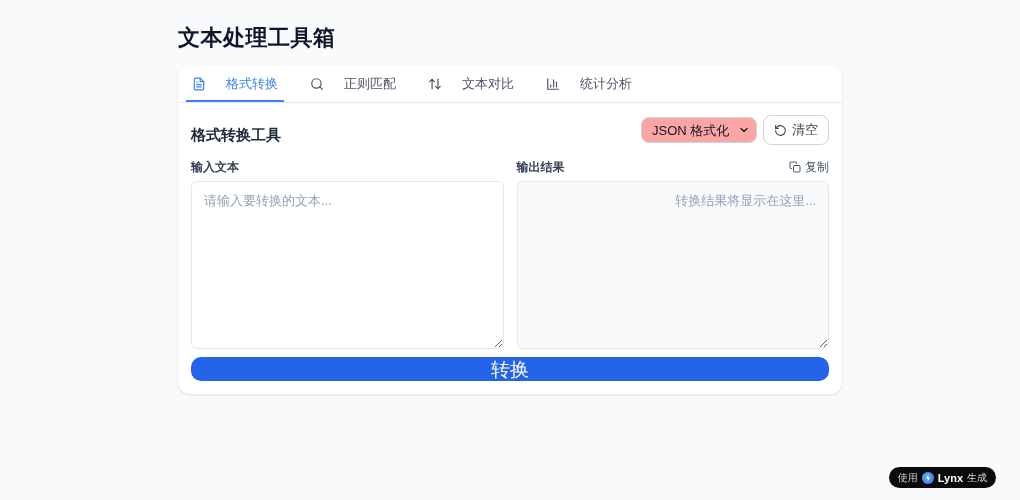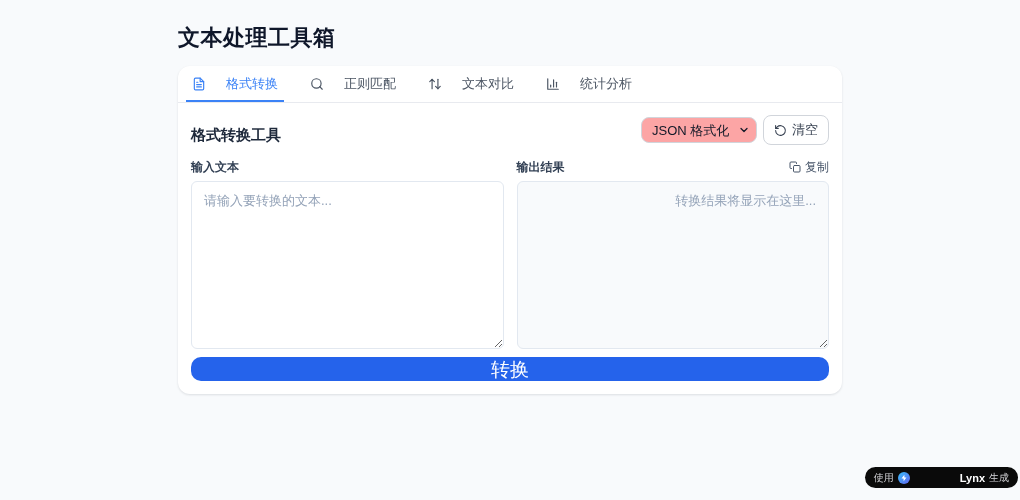--- a/index.html
+++ b/index.html
@@ -105,27 +105,27 @@
   textarea[readonly] { background: #f8fafc; text-align: right; }
 
   .btn-primary {
     width: 100%; margin-top: 8px; height: 24px;
     background: #2563eb; color: #ffffff;
     font-family: inherit; font-size: 19px;
     border: none; border-radius: 10px; cursor: pointer;
   }
 
   .gen-badge {
-    position: absolute; right: 2px; bottom: 12px;
+    position: absolute; right: 24px; bottom: 12px;
     display: flex; align-items: center; gap: 4px;
     background: #0a0a0a; color: #d4d4d8;
     border-radius: 999px; padding: 0 9px; height: 21px;
     font-size: 10px; cursor: pointer;
   }
-  .gen-badge .brand { color: #ffffff; font-weight: 700; font-size: 11px; margin-left: 46px; }
+  .gen-badge .brand { color: #ffffff; font-weight: 700; font-size: 11px; }
   .logo-dot {
     width: 12px; height: 12px; border-radius: 50%;
     background: linear-gradient(135deg, #38bdf8 0%, #6366f1 100%);
     display: flex; align-items: center; justify-content: center;
   }
   .logo-dot svg { width: 8px; height: 8px; display: block; }
 </style>
 </head>
 <body>
 

